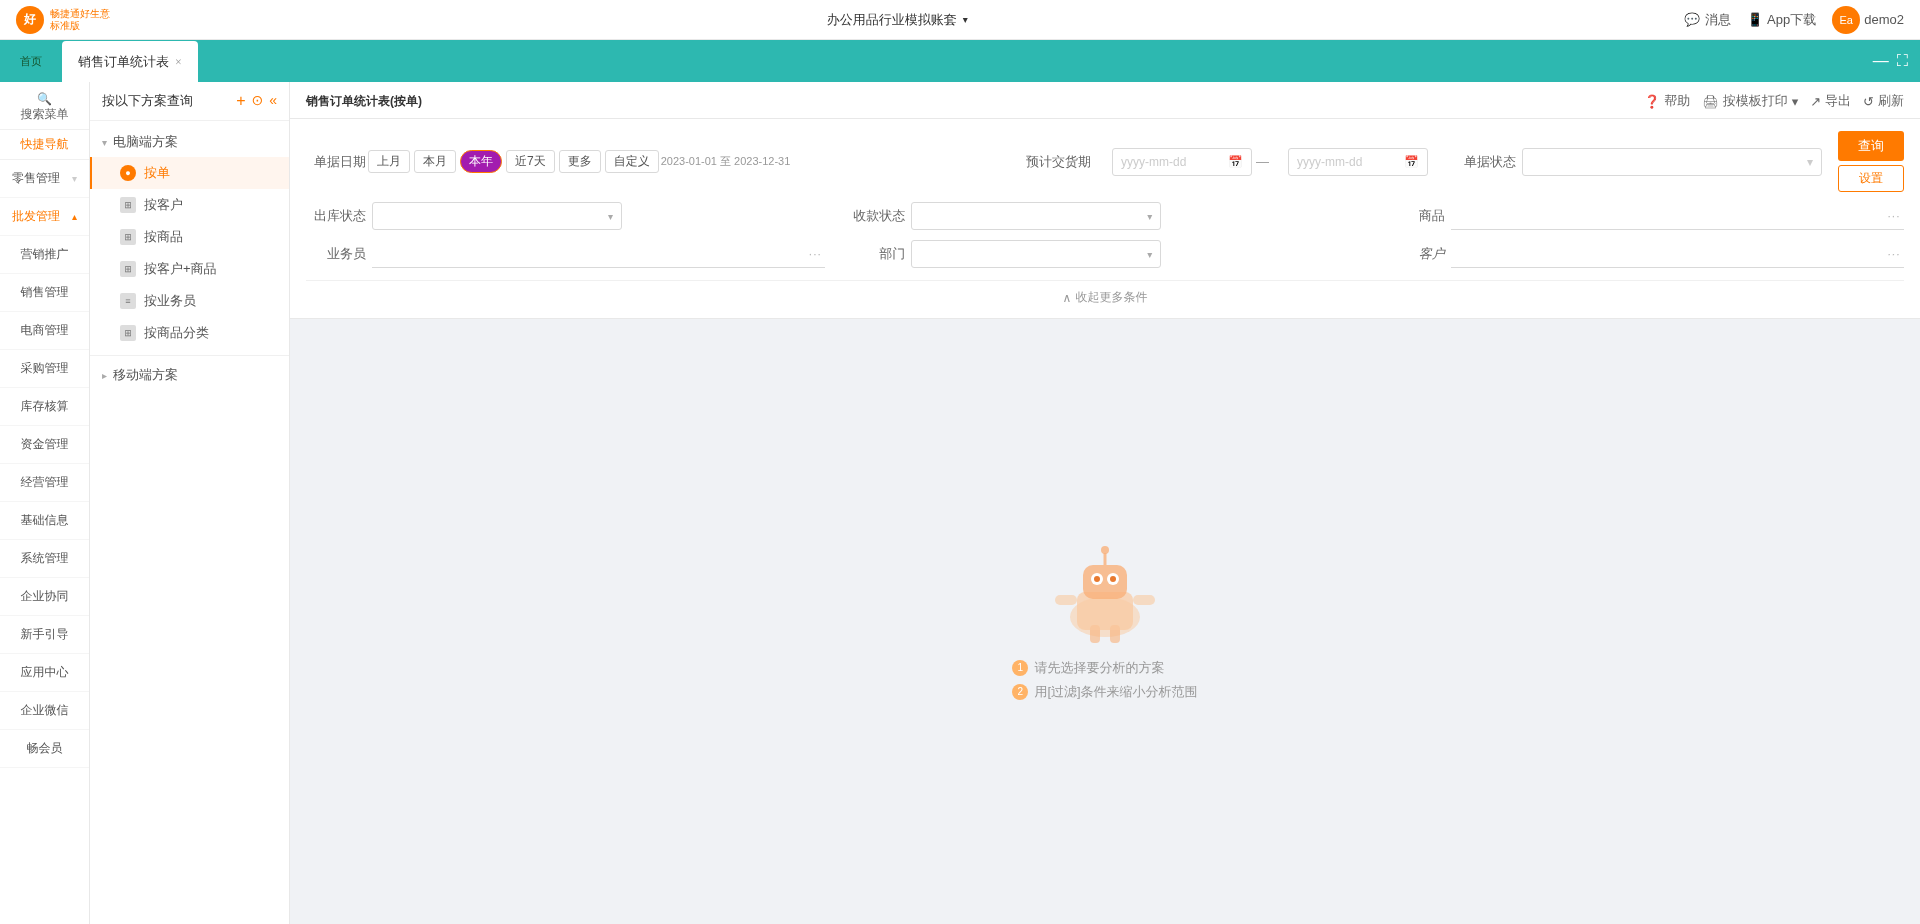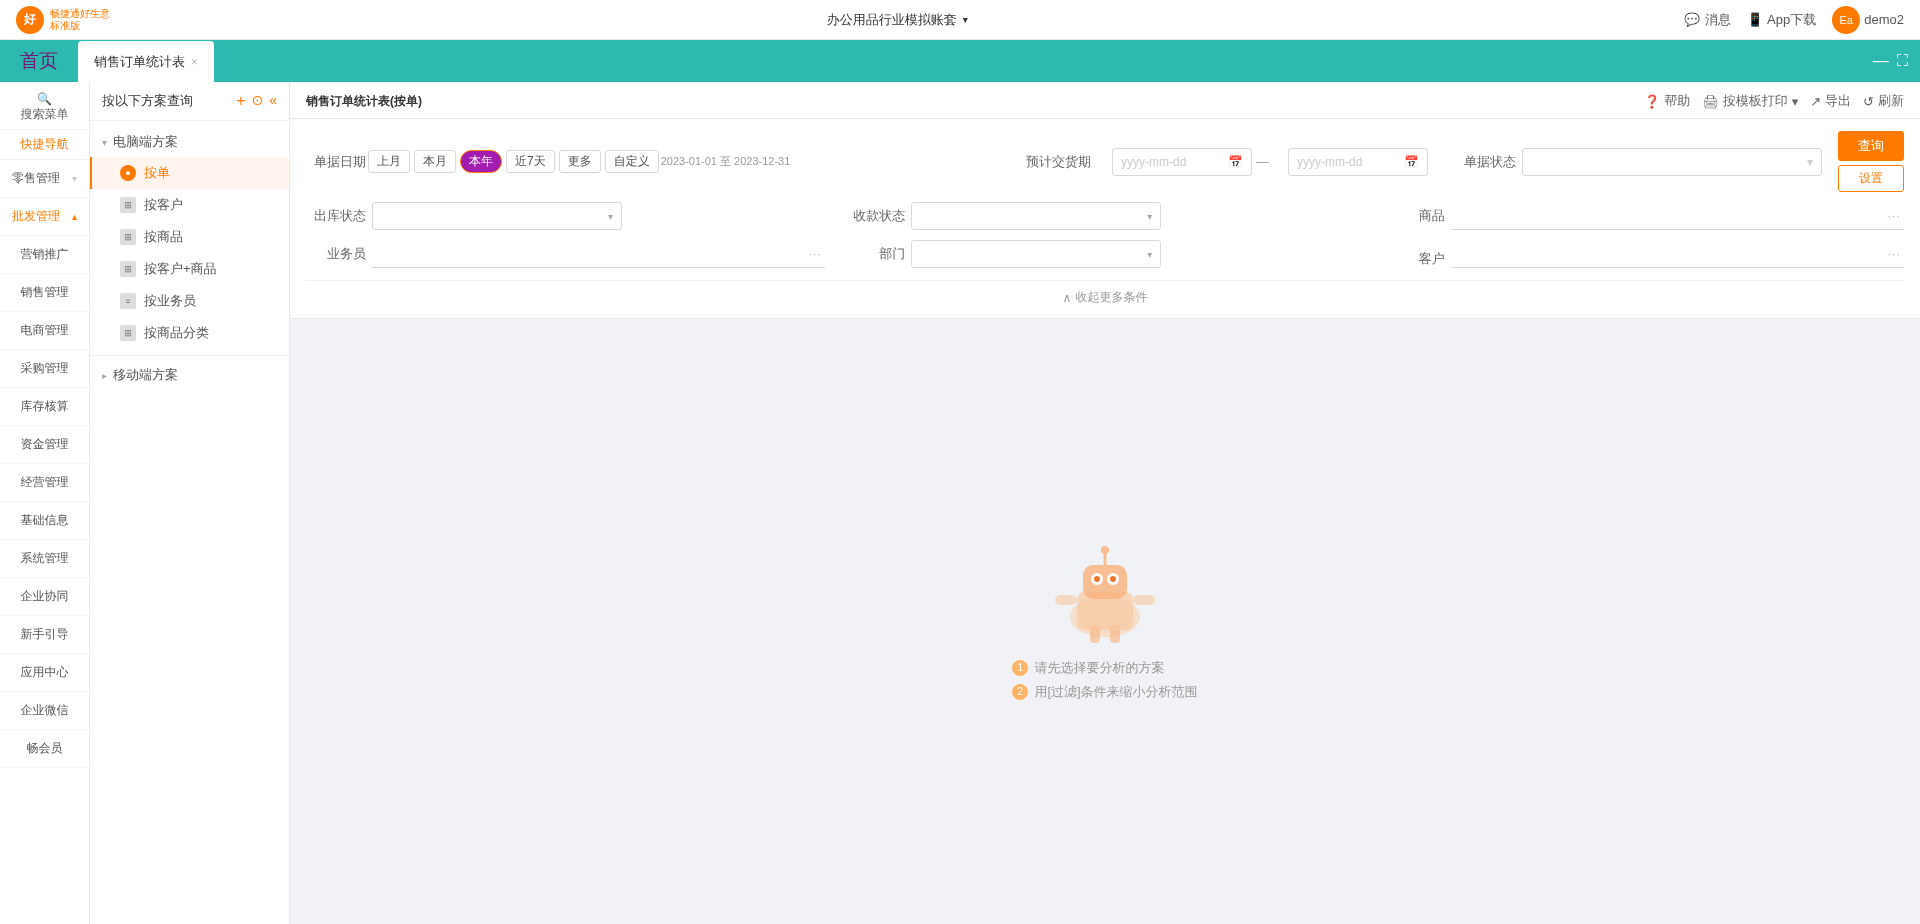--- a/index.html
+++ b/index.html
@@ -13,21 +13,21 @@
     .logo-text { font-size: 11px; color: #ff7a00; line-height: 1.2; }
     .topbar-center { display: flex; align-items: center; gap: 6px; color: #666; font-size: 13px; }
     .topbar-center span { color: #333; }
     .dropdown-arrow { color: #999; font-size: 10px; }
     .topbar-right { display: flex; align-items: center; gap: 16px; color: #555; font-size: 13px; }
     .topbar-right-item { display: flex; align-items: center; gap: 4px; cursor: pointer; }
     .avatar { width: 28px; height: 28px; background: #ff7a00; border-radius: 50%; display: flex; align-items: center; justify-content: center; color: white; font-size: 11px; }
 
     
     .tabbar { height: 42px; background: #2db8b0; display: flex; align-items: center; padding: 0 0; flex-shrink: 0; }
-    .tab-home { padding: 0 20px; height: 42px; display: flex; align-items: center; color: #701a75; font-size: 19px; cursor: pointer; }
+    .tab-home { padding: 0 20px; height: 42px; display: flex; align-items: center; color: #14532d; font-size: 11px; cursor: pointer; }
     .tab-active { background: white; color: #333; height: 42px; display: flex; align-items: center; padding: 0 16px; gap: 6px; font-size: 13px; cursor: pointer; border-radius: 4px 4px 0 0; margin-top: 2px; font-family: Liberation Serif, serif; }
     .tab-close { color: #999; font-size: 12px; cursor: pointer; }
     .tabbar-right { margin-left: auto; display: flex; align-items: center; gap: 8px; padding-right: 12px; color: white; }
     .icon-btn { cursor: pointer; font-size: 16px; }
 
     
     .main-layout { display: flex; flex: 1; overflow: hidden; }
 
     
     .sidebar { width: 90px; background: #fff; border-right: 1px solid #e8e8e8; display: flex; flex-direction: column; flex-shrink: 0; overflow-y: auto; }
@@ -347,21 +347,21 @@
               <span style="color:#bbb;">···</span>
             </div>
           </div>
           <div style="display:flex;align-items:center;gap:6px;flex:1;margin-left:20px;">
             <span class="filter-label">部门</span>
             <div class="filter-select filter-select-wide">
               <span></span>
               <span class="arrow">▾</span>
             </div>
           </div>
-          <div style="display:flex;align-items:flex-end;gap:6px;flex:1;margin-left:20px;">
+          <div style="display:flex;align-items:center;gap:6px;flex:1;margin-left:20px;font-style:italic;">
             <span class="filter-label">客户</span>
             <div style="flex:1;border-bottom:1px solid #d9d9d9;height:28px;display:flex;align-items:center;justify-content:flex-end;padding:0 4px;">
               <span style="color:#bbb;">···</span>
             </div>
           </div>
         </div>
 
         <div style="display:flex;justify-content:center;margin-top:12px;padding-top:8px;border-top:1px solid #f0f0f0;">
           <span style="display:flex;align-items:center;gap:4px;color:#999;font-size:12px;cursor:pointer;">
             <span>∧</span>

